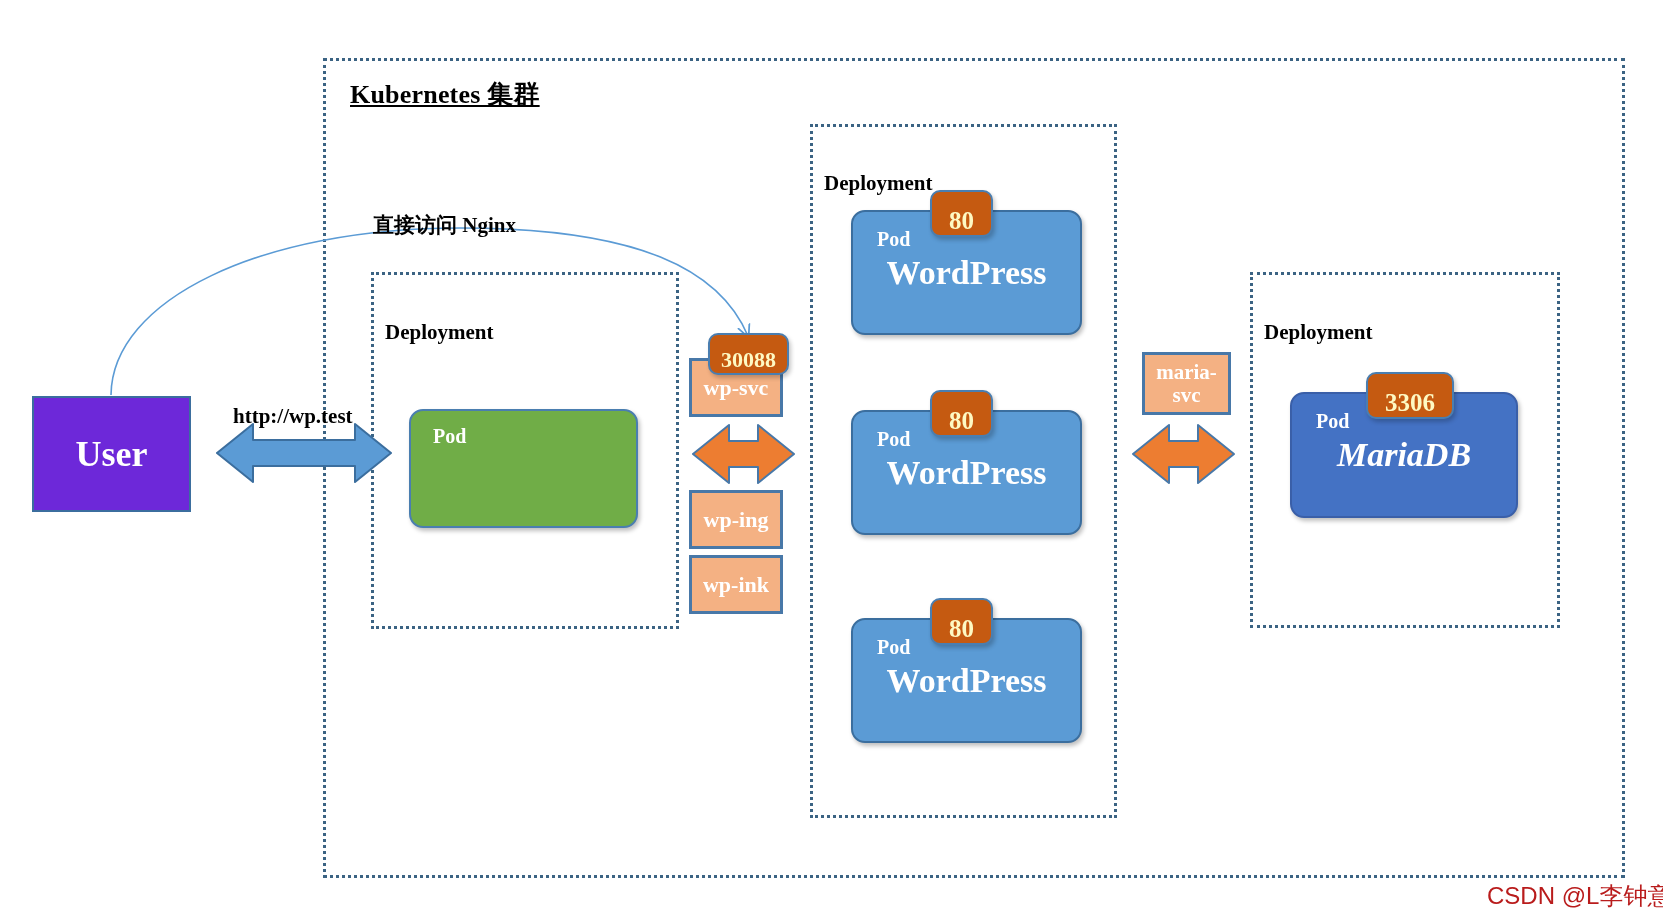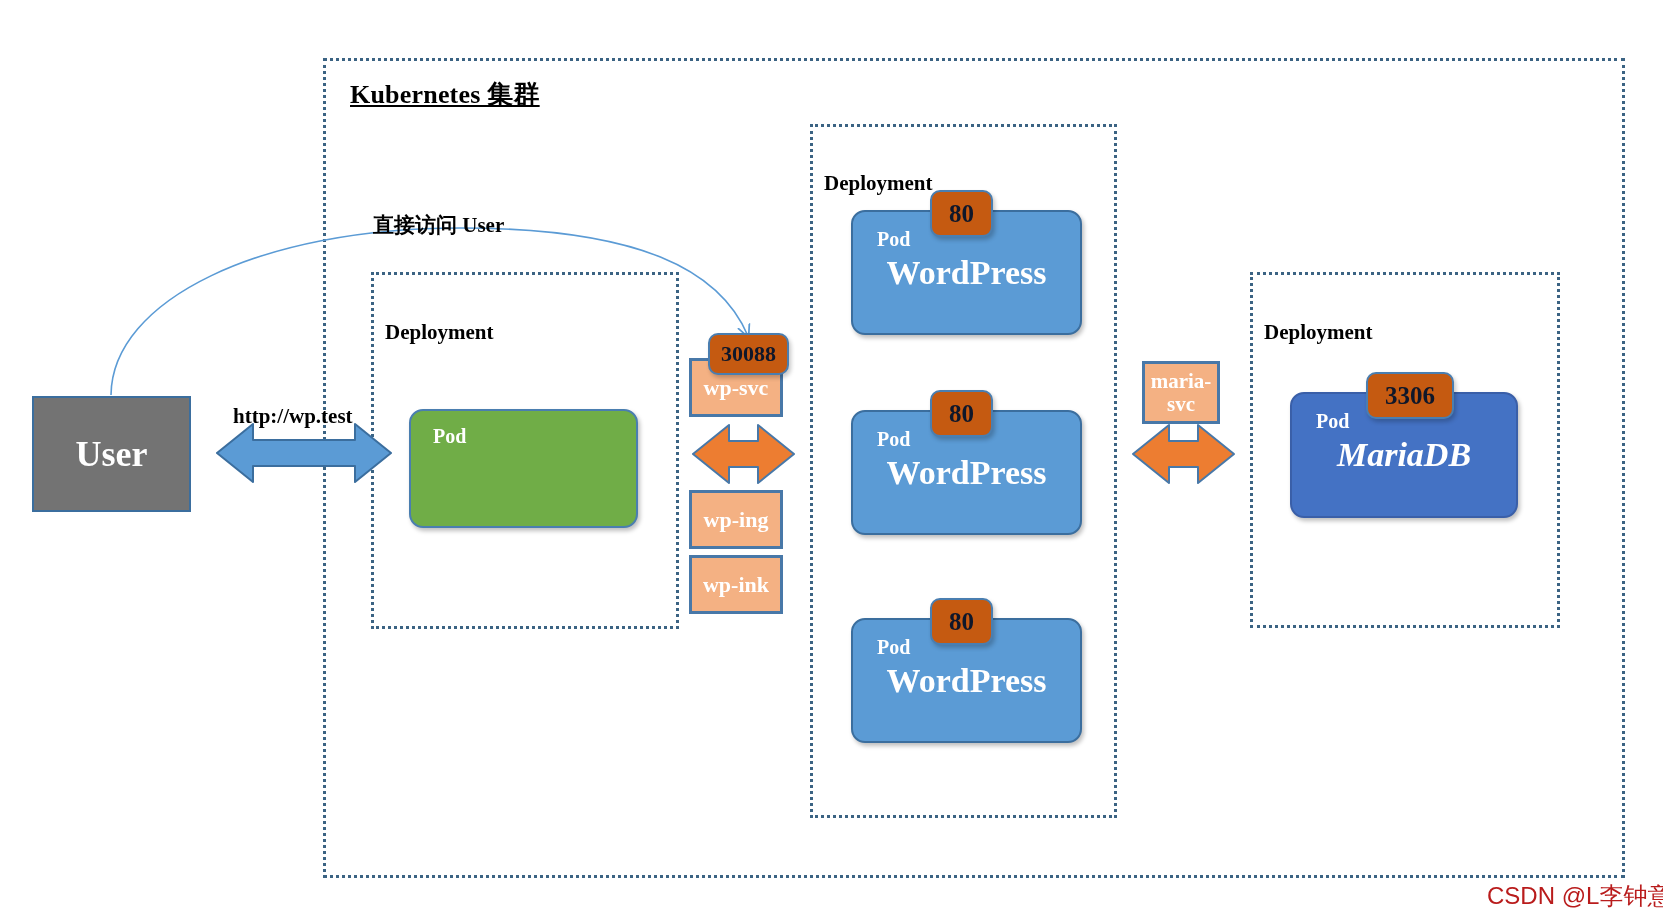--- a/index.html
+++ b/index.html
@@ -42,21 +42,21 @@
 
   
   .node {
     position: absolute;
     box-sizing: border-box;
     display: block;
   }
 
   
   .user-box {
-    background: #737373;
+    background: #6d28d9;
     border: 2px solid #3B6E9E;
   }
   .user-label {
     position: absolute;
     left: 0; right: 0;
     top: 50%;
     transform: translateY(-50%);
     text-align: center;
     color: #ffffff;
     font-family: "Liberation Serif", serif;
@@ -91,25 +91,25 @@
     white-space: nowrap;
   }
 
   
   .port-badge {
     position: absolute;
     background: #C55A11;
     border: 2px solid #4A7EB0;
     border-radius: 10px;
     box-shadow: 2px 3px 4px rgba(0,0,0,0.22);
-    color: #0f172a;
+    color: #fef9c3;
     font-family: "Liberation Serif", serif;
     font-weight: bold;
     display: flex;
-    align-items: center;
+    align-items: flex-end;
     justify-content: center;
     box-sizing: border-box;
   }
 
   
   .svc-box {
     position: absolute;
     background: #F4B183;
     border: 3px solid #4878A8;
     box-sizing: border-box;
@@ -185,21 +185,21 @@
     </g>
 
     <g>
       <path d="M 1133 454 L 1169 425 L 1169 441 L 1198 441 L 1198 425 L 1234 454
                L 1198 483 L 1198 467 L 1169 467 L 1169 483 Z" fill="#ED7D31" stroke="#4878A8" stroke-width="2" stroke-linejoin="round"></path>
     </g>
   </svg>
 
   <div class="edge-label" style="left:233px; top:404px; font-size:21px;">http://wp.test</div>
 
-  <div class="edge-label" style="left:373px; top:211px; font-size:21px;">直接访问 User</div>
+  <div class="edge-label" style="left:373px; top:211px; font-size:21px;">直接访问 Nginx</div>
 
   <div class="node user-box" style="left:32px; top:396px; width:159px; height:116px;">
     <div class="user-label">User</div>
   </div>
 
   <div class="node pod-card pod-green" style="left:409px; top:409px; width:229px; height:119px;">
     <div class="pod-kind" style="left:22px; top:14px;">Pod</div>
   </div>
 
   <div class="svc-box" style="left:689px; top:358px; width:94px; height:59px; font-size:22px;">
@@ -234,21 +234,21 @@
   </div>
 
   <div class="node pod-card pod-blue" style="left:851px; top:618px; width:231px; height:125px;">
     <div class="pod-kind" style="left:24px; top:16px;">Pod</div>
     <div class="pod-name" style="top:42px; font-size:34px;">WordPress</div>
   </div>
   <div class="port-badge" style="left:930px; top:598px; width:63px; height:47px; font-size:25px;">
     <span>80</span>
   </div>
 
-  <div class="svc-box" style="left:1142px; top:361px; width:78px; height:63px; font-size:21px;">
+  <div class="svc-box" style="left:1142px; top:352px; width:89px; height:63px; font-size:21px;">
     <span style="white-space:pre-line;">maria-
 svc</span>
   </div>
 
   <div class="node pod-card pod-dblue" style="left:1290px; top:392px; width:228px; height:126px;">
     <div class="pod-kind" style="left:24px; top:16px;">Pod</div>
     <div class="pod-name" style="top:42px; font-size:34px;font-style:italic;">MariaDB</div>
   </div>
   <div class="port-badge" style="left:1366px; top:372px; width:88px; height:47px; font-size:25px;">
     <span>3306</span>

